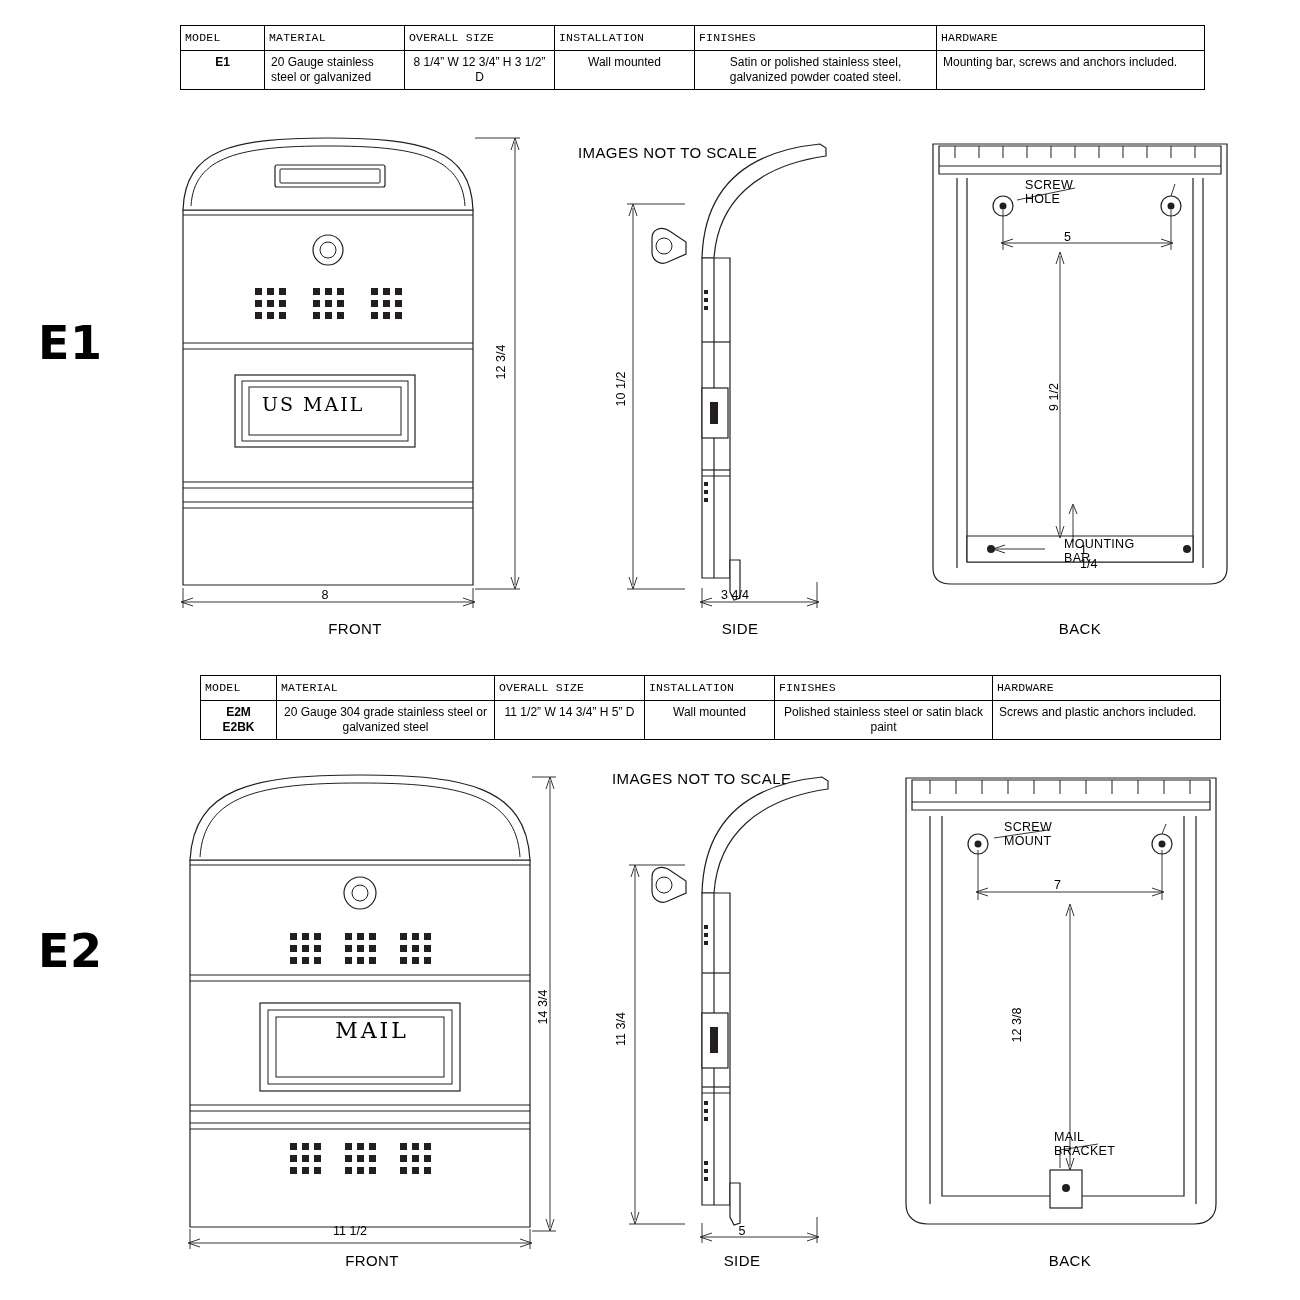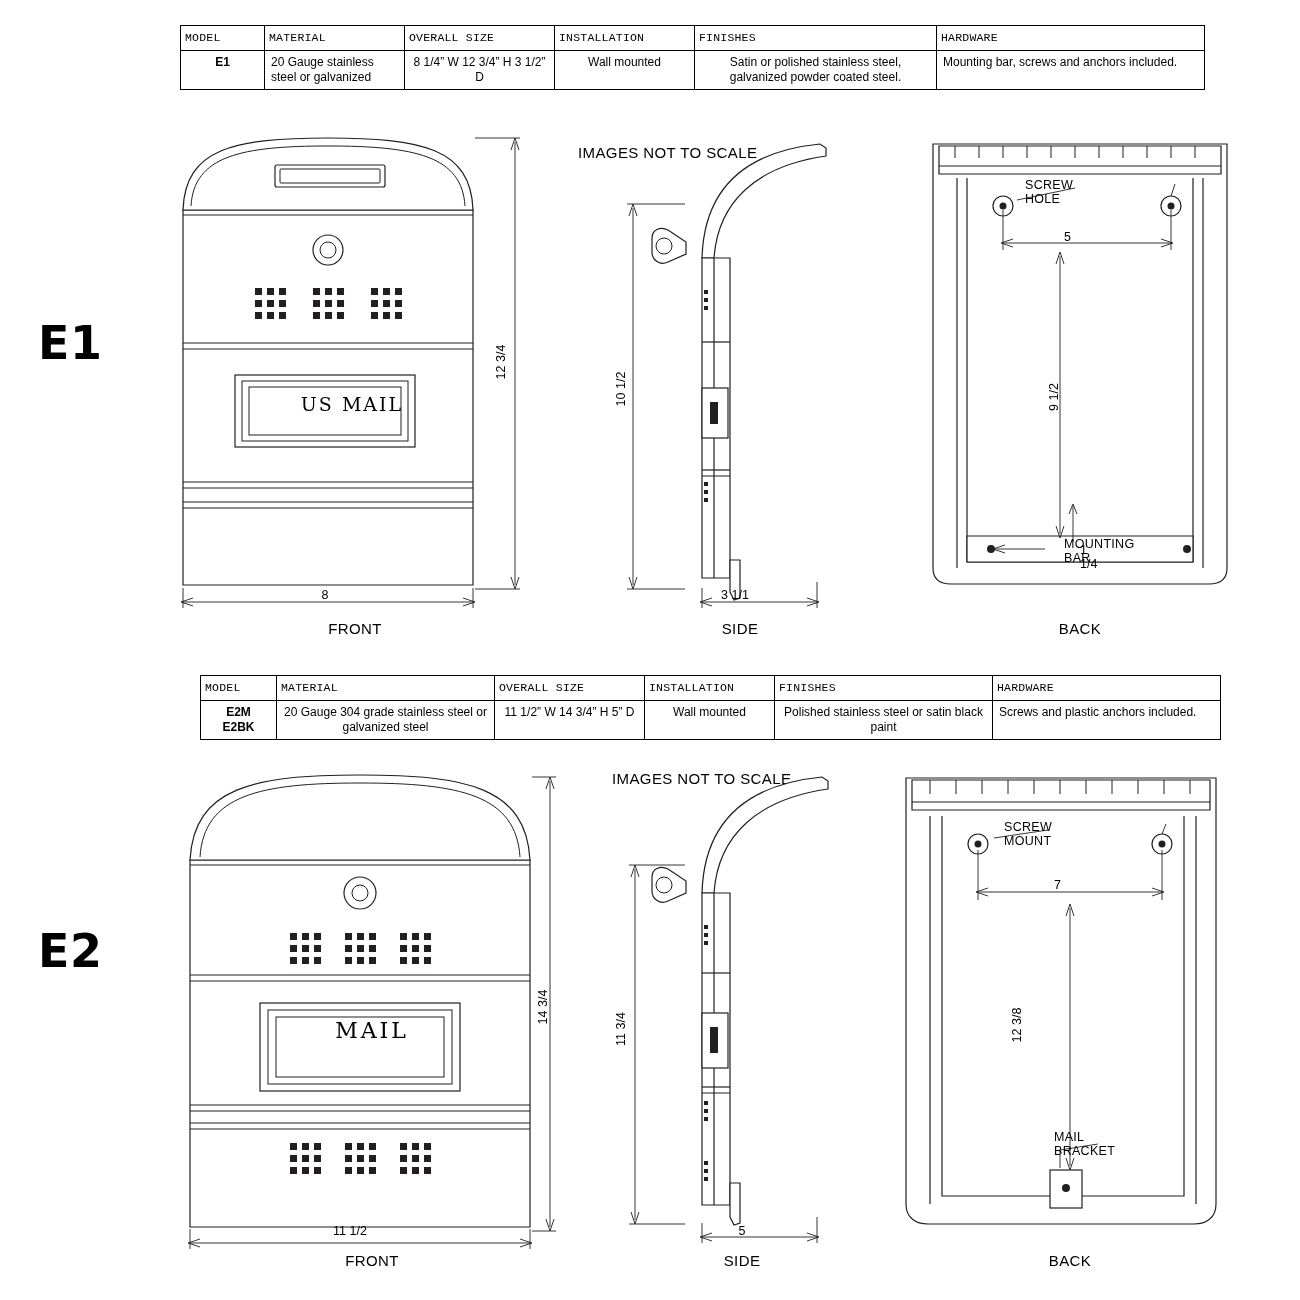--- a/index.html
+++ b/index.html
@@ -157,21 +157,21 @@
   <rect class="fillw" x="60" y="245" width="180" height="72"></rect>
   <rect class="ln-t" x="67" y="251" width="166" height="60"></rect>
   <rect class="ln-t" x="74" y="257" width="152" height="48"></rect>
 
   <line class="ln" x1="8" y1="352" x2="298" y2="352"></line>
   <line class="ln-t" x1="8" y1="358" x2="298" y2="358"></line>
   <line class="ln" x1="8" y1="372" x2="298" y2="372"></line>
   <line class="ln-t" x1="8" y1="378" x2="298" y2="378"></line>
 </svg>
 </div>
-<div class="abs" style="left:262px;top:393px;width:180px;text-align:center;font-family:'DejaVu Serif',serif;font-size:19px;letter-spacing:2px;">US MAIL</div>
+<div class="abs" style="left:262px;top:393px;width:180px;text-align:left;font-family:'DejaVu Serif',serif;font-size:19px;letter-spacing:2px;">US MAIL</div>
 
 <div class="abs">
   <svg class="abs" style="left:175px;top:130px;" width="350" height="480">
 
     <line class="dimline" x1="340" y1="12" x2="340" y2="455"></line>
     <path class="dimline" d="M336 20 L340 8 L344 20"></path>
     <path class="dimline" d="M336 447 L340 459 L344 447"></path>
     <line class="dimline" x1="300" y1="8" x2="345" y2="8"></line>
     <line class="dimline" x1="300" y1="459" x2="345" y2="459"></line>
 
@@ -224,21 +224,21 @@
     <line class="dimline" x1="12" y1="74" x2="70" y2="74"></line>
     <line class="dimline" x1="12" y1="459" x2="70" y2="459"></line>
 
     <line class="dimline" x1="87" y1="472" x2="202" y2="472"></line>
     <path class="dimline" d="M97 468 L85 472 L97 476"></path>
     <path class="dimline" d="M192 468 L204 472 L192 476"></path>
     <line class="dimline" x1="87" y1="458" x2="87" y2="478"></line>
     <line class="dimline" x1="202" y1="452" x2="202" y2="478"></line>
   </svg>
   <div class="abs vdim" style="left:604px;top:382px;">10 1/2</div>
-  <div class="abs dim" style="left:705px;top:588px;width:60px;text-align:center;">3 1/1</div>
+  <div class="abs dim" style="left:705px;top:588px;width:60px;text-align:center;">3 4/4</div>
 </div>
 <div class="abs cap" style="left:690px;top:620px;width:100px;text-align:center;">SIDE</div>
 
 <div class="abs" style="left:925px;top:138px;">
 <svg width="310" height="450" viewBox="0 0 310 450">
 
   <path class="fillw" d="M8 6 L8 430 C8 442 16 446 26 446 L284 446 C294 446 302 442 302 430 L302 6 Z"></path>
 
   <path class="fillw" d="M14 8 L296 8 L296 36 L14 36 Z"></path>
   <g class="ln-t">

